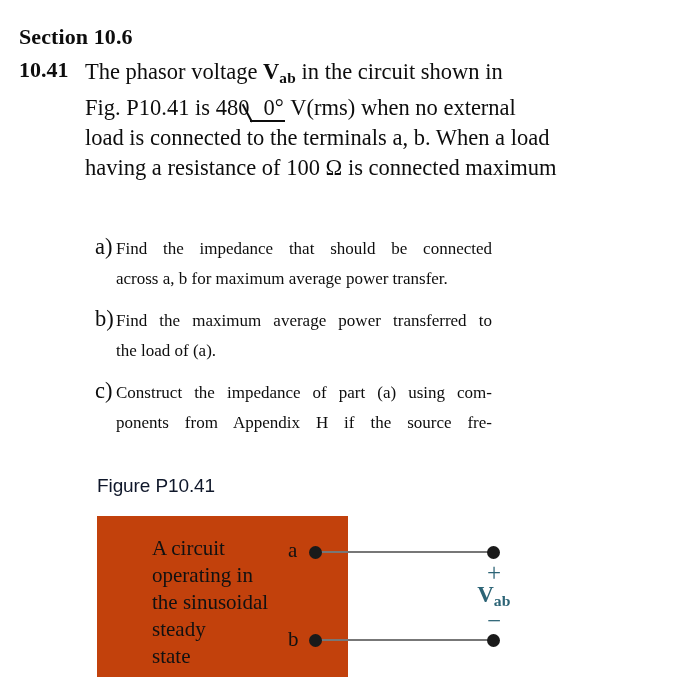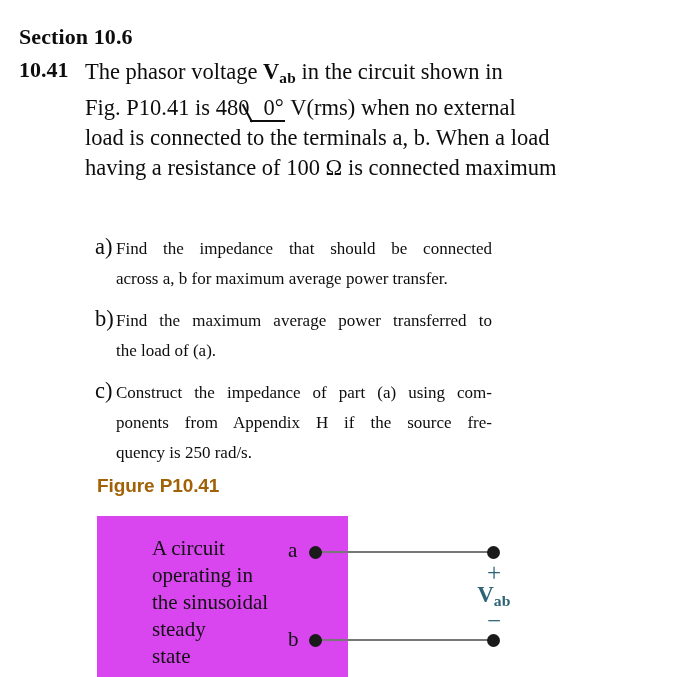--- a/index.html
+++ b/index.html
@@ -128,32 +128,32 @@
     line-height: 30px;
   }
 
   
   .figure-caption {
     position: absolute;
     left: 97px;
     top: 475px;
     font-family: "Liberation Sans", "DejaVu Sans", sans-serif;
     font-size: 19px;
-    font-weight: bold;
-    color: #a16207;
+    font-weight: normal;
+    color: #0f172a;
     letter-spacing: -0.1px;
   }
 
   .circuit-box {
     position: absolute;
     left: 97px;
     top: 516px;
     width: 251px;
     height: 161px;
-    background: #d946ef;
+    background: #c2410c;
   }
   .circuit-box-text {
     position: absolute;
     left: 55px;
     top: 19px;
     font-size: 21px;
     line-height: 27px;
     color: #111111;
     white-space: pre-line;
   }
@@ -251,21 +251,20 @@
       <span class="jline">Find the maximum average power transferred to</span>
       <span class="jline-last">the load of (a).</span>
     </div>
   </div>
 
   <div class="sub-item">
     <span class="sub-marker">c)</span>
     <div class="sub-text">
       <span class="jline">Construct the impedance of part (a) using com-</span>
       <span class="jline">ponents from Appendix H if the source fre-</span>
-      <span class="jline-last">quency is 250 rad/s.</span>
     </div>
   </div>
 
 </div>
 
 <div class="figure-caption">Figure P10.41</div>
 
 <div class="circuit-box">
   <div class="circuit-box-text">A circuit
 operating in

